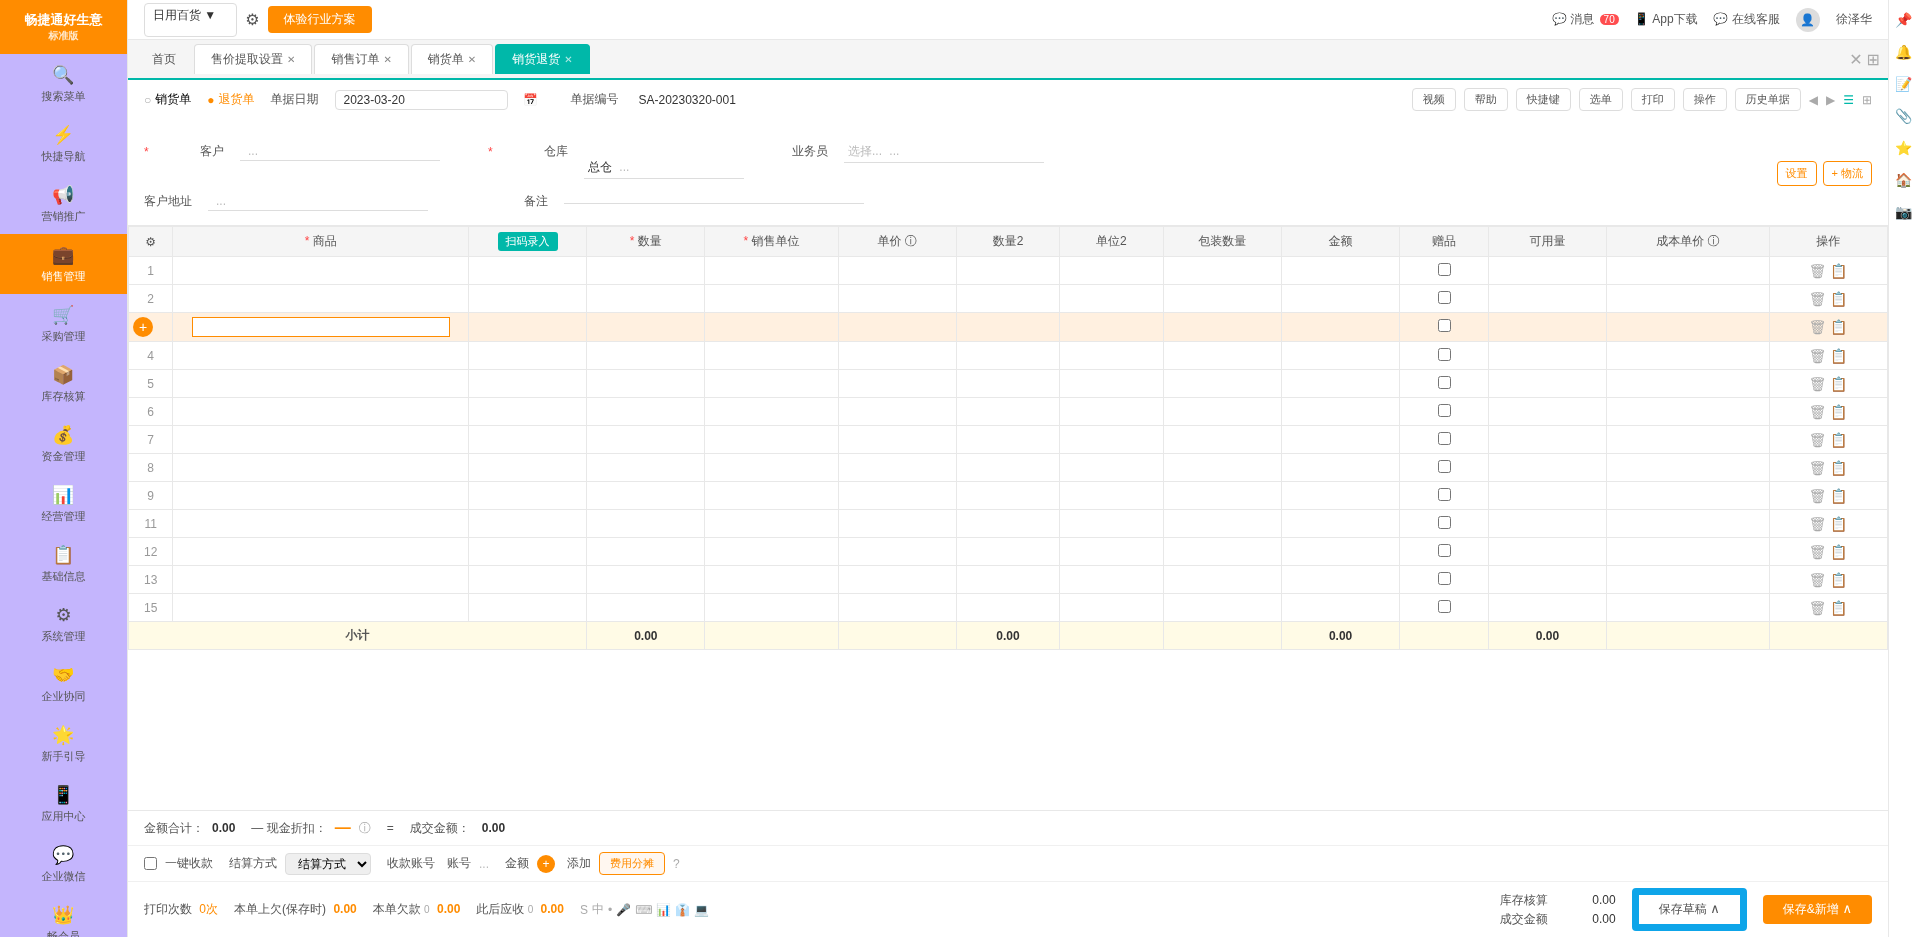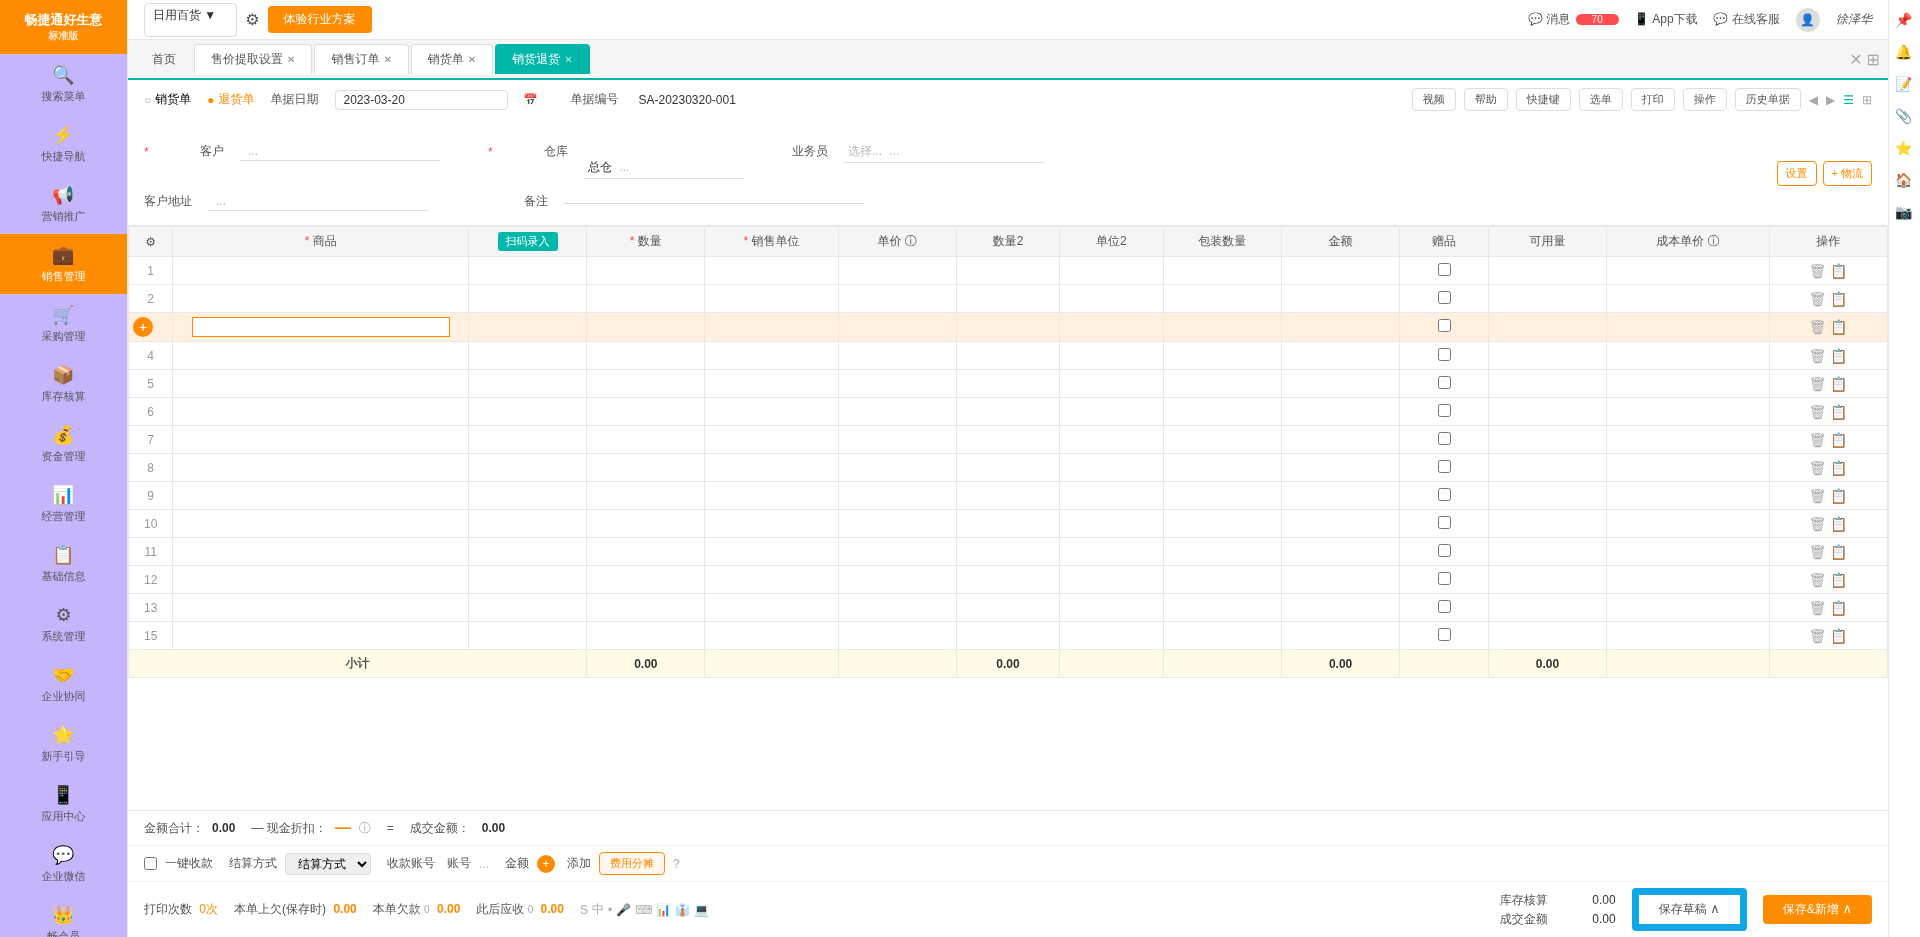--- a/index.html
+++ b/index.html
@@ -15,21 +15,21 @@
 
     
     .main { flex: 1; display: flex; flex-direction: column; height: 937px; overflow: hidden; }
 
     
     .topbar { height: 40px; background: #fff; display: flex; align-items: center; padding: 0 16px; border-bottom: 1px solid #e8e8e8; justify-content: space-between; flex-shrink: 0; }
     .topbar-left { display: flex; align-items: center; gap: 8px; }
     .topbar-select { border: 1px solid #ddd; border-radius: 4px; padding: 3px 20px 12px 8px; background: #fff; color: #333; position: relative; cursor: pointer; }
     .topbar-btn { background: #ff8c00; color: white; border: none; border-radius: 4px; padding: 5px 16px; cursor: pointer; font-size: 12px; }
     .topbar-right { display: flex; align-items: center; gap: 16px; color: #555; }
-    .badge { background: #ff4d4f; color: white; border-radius: 10px; padding: 0 16px; font-size: 10px; margin-left: 2px; }
+    .badge { background: #ff4d4f; color: white; border-radius: 10px; padding: 0 4px; font-size: 10px; margin-left: 2px; }
 
     
     .tabs { display: flex; align-items: center; background: #f5f5f5; border-bottom: 2px solid #00b8a9; flex-shrink: 0; height: 40px; padding: 0 8px; gap: 2px; }
     .tab { padding: 6px 16px; border: 1px solid #ddd; border-bottom: none; border-radius: 4px 4px 0 0; background: #fff; cursor: pointer; color: #555; position: relative; display: flex; align-items: center; gap: 4px; }
     .tab.active { background: #00b8a9; color: white; border-color: #00b8a9; }
     .tab .close { font-size: 10px; cursor: pointer; opacity: 0.7; }
     .tab-home { background: #f5f5f5; border: none; }
 
     
     .form-area { background: #fff; padding: 8px 16px; flex-shrink: 0; border-bottom: 1px solid #e8e8e8; }
@@ -172,21 +172,21 @@
         💬 <span>消息</span>
         <span class="badge">70</span>
       </span>
       <span style="cursor:pointer;">
         📱 <span>App下载</span>
       </span>
       <span style="cursor:pointer;">
         💬 <span>在线客服</span>
       </span>
       <span style="width:24px;height:24px;background:#ddd;border-radius:50%;display:inline-flex;align-items:center;justify-content:center;">👤</span>
-      <span style="cursor:pointer;font-style:italic;">徐泽华</span>
+      <span style="cursor:pointer;">徐泽华</span>
     </div>
   </div>
 
   <div class="tabs">
     <div id="tabs-container" style="display:flex;gap:2px;align-items:flex-end;">
         <div class="tab tab-home">
           <span>首页</span>
         </div>
         <div class="tab">
           <span>售价提取设置</span>
@@ -460,41 +460,20 @@
             <td></td>
             <td>
               <div class="action-cell">
       <span style="cursor:pointer;color:#aaa;font-size:14px;">🗑</span>
       <span style="cursor:pointer;color:#aaa;font-size:14px;">📋</span>
     </div>
             </td>
           </tr>
           <tr>
             <td class="row-num">9</td>
-            <td></td>
-            <td></td>
-            <td></td>
-            <td></td>
-            <td></td>
-            <td></td>
-            <td></td>
-            <td></td>
-            <td></td>
-            <td class="checkbox-cell"><input type="checkbox" style=""></td>
-            <td></td>
-            <td></td>
-            <td>
-              <div class="action-cell">
-      <span style="cursor:pointer;color:#aaa;font-size:14px;">🗑</span>
-      <span style="cursor:pointer;color:#aaa;font-size:14px;">📋</span>
-    </div>
-            </td>
-          </tr>
-          <tr>
-            <td class="row-num">10</td>
             <td></td>
             <td></td>
             <td></td>
             <td></td>
             <td></td>
             <td></td>
             <td></td>
             <td></td>
             <td></td>
             <td class="checkbox-cell"><input type="checkbox" style=""></td>

